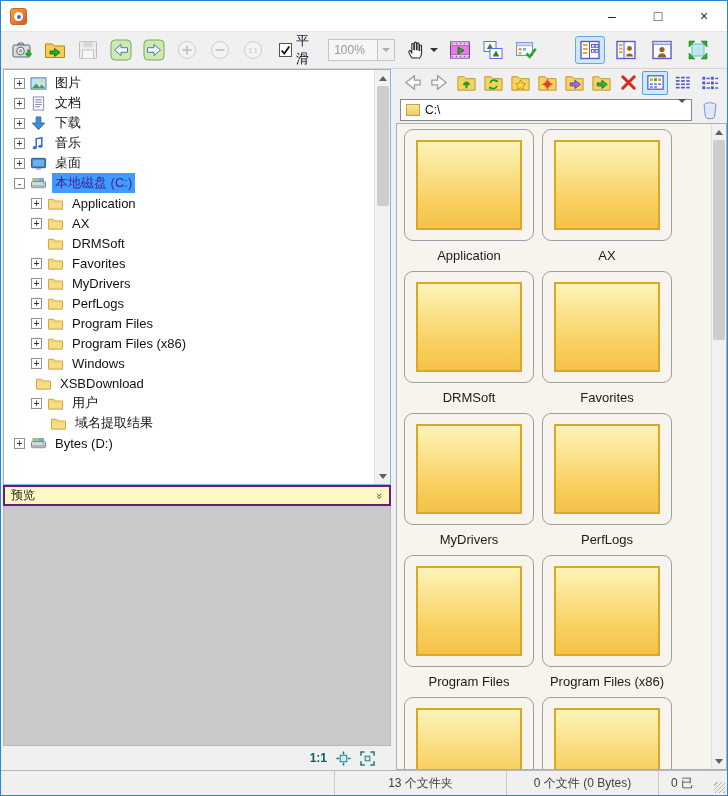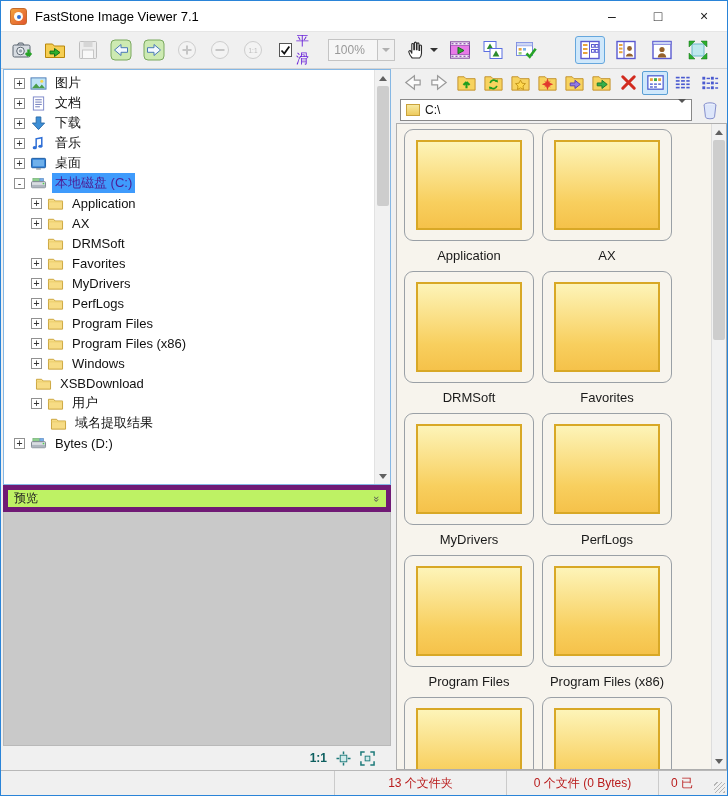--- a/index.html
+++ b/index.html
@@ -25,21 +25,21 @@
     background:#f0f0f0; color:#111; }
   .menu-item { padding:4px 9px; cursor:default; }
 
   
   .toolbar { flex:0 0 33px; border-top:1px solid #e6e6e6; border-bottom:1px solid #d4d4d4;
     display:flex; align-items:center; padding:0 8px; background:#f0f0f0; }
   .tbtn { width:30px; height:28px; display:flex; align-items:center; justify-content:center;
     margin-right:6px; border:1px solid transparent; border-radius:3px; }
   .tbtn svg { width:22px; height:22px; }
   .tbtn.active { background:#cfe8fb; border-color:#66a7dd; }
-  .smooth { display:flex; align-items:center; font-size:13px; margin:0 10px 0 6px; color:#6d28d9; }
+  .smooth { display:flex; align-items:center; font-size:13px; margin:0 10px 0 6px; color:#0f172a; }
   .cb { width:14px; height:14px; border:1px solid #555; background:#fff; margin-right:4px;
     display:flex; align-items:center; justify-content:center; }
   .cb svg { width:11px; height:11px; }
   .zoombox { width:50px; height:22px; border:1px solid #c4c4c4; background:#f6f6f6; color:#999;
     font-size:12px; display:flex; align-items:center; padding-left:5px; }
   .zoomdrop { width:17px; height:22px; border:1px solid #c4c4c4; border-left:none; background:#f1f1f1;
     display:flex; align-items:center; justify-content:center; }
   .tri-down { width:0; height:0; border-left:4px solid transparent; border-right:4px solid transparent;
     border-top:4px solid #b0b0b0; }
   .tri-down.dark { border-top-color:#333; }
@@ -66,21 +66,21 @@
   .vscroll { position:absolute; top:0; right:0; width:16px; height:100%; background:#f1f1f1;
     border-left:1px solid #e2e2e2; display:flex; flex-direction:column; align-items:center; }
   .sb-btn { width:16px; height:16px; display:flex; align-items:center; justify-content:center; }
   .arr-up { width:0; height:0; border-left:4px solid transparent; border-right:4px solid transparent;
     border-bottom:5px solid #606060; }
   .arr-dn { width:0; height:0; border-left:4px solid transparent; border-right:4px solid transparent;
     border-top:5px solid #606060; }
   .sb-thumb { width:12px; background:#cdcdcd; border-radius:2px; }
   .sb-fill { flex:1; }
 
-  .preview-header { flex:0 0 21px; background:#bef264; border:5px solid #701a75; display:flex;
+  .preview-header { flex:0 0 21px; background:#fef9c3; border:2px solid #701a75; display:flex;
     align-items:center; padding:0 6px; font-size:12px; color:#222; }
   .chevrons { margin-left:auto; color:#555; font-size:11px; transform:rotate(90deg); }
   .preview-body { flex:1; background:#c9c9c9; border:1px solid #b9b9b9; border-top:none; }
   .preview-footer { flex:0 0 24px; background:#f0f0f0; display:flex; align-items:center;
     justify-content:flex-end; padding-right:16px; gap:9px; }
   .pzoom { font-size:12px; font-weight:bold; color:#0d5f5f; }
   .pf-icon svg { width:15px; height:15px; display:block; }
 
   
   .nav-toolbar { flex:0 0 27px; display:flex; align-items:center; padding:0 3px; background:#f0f0f0; }
@@ -104,37 +104,36 @@
     background:#f7f4ed; display:flex; align-items:center; justify-content:center; }
   .folder-rect { width:106px; height:90px; border:2px solid #d8a826;
     background:linear-gradient(#fdf4b8,#f9d express 75%,#f5c24a); }
   .cell-label { height:28px; display:flex; align-items:center; justify-content:center; font-size:13px;
     color:#1a1a1a; white-space:nowrap; }
   .thumb-scroll { position:absolute; top:0; right:0; width:15px; height:100%; background:#f1f1f1;
     border-left:1px solid #ddd; display:flex; flex-direction:column; align-items:center; }
 
   
   .statusbar { flex:0 0 25px; border-top:1px solid #b8b8b8; background:#f0f0f0; display:flex;
-    align-items:stretch; font-size:12px; color:#b91c1c; position:relative; }
+    align-items:stretch; font-size:12px; color:#404040; position:relative; }
   .st { display:flex; align-items:center; justify-content:center; border-left:1px solid #cbcbcb; }
   .st.first { border-left:none; width:333px; }
   .st.c2 { width:172px; }
   .st.c3 { width:152px; }
   .st.c4 { flex:1; justify-content:flex-start; padding-left:12px; }
   .grip { position:absolute; right:2px; bottom:2px; width:11px; height:11px;
     background:repeating-linear-gradient(135deg, transparent 0 2px, #b5b5b5 2px 3px); }
 </style>
 </head>
 <body>
 
 <div class="window">
 
   <div class="titlebar">
     <div class="app-icon"></div>
-    <div class="wtitle">FastStone Image Viewer 7.1</div>
     <div class="win-controls">
       <div class="win-btn">–</div>
       <div class="win-btn">□</div>
       <div class="win-btn">×</div>
     </div>
   </div>
 
 
   <div class="toolbar">
     <div class="tbtn">

